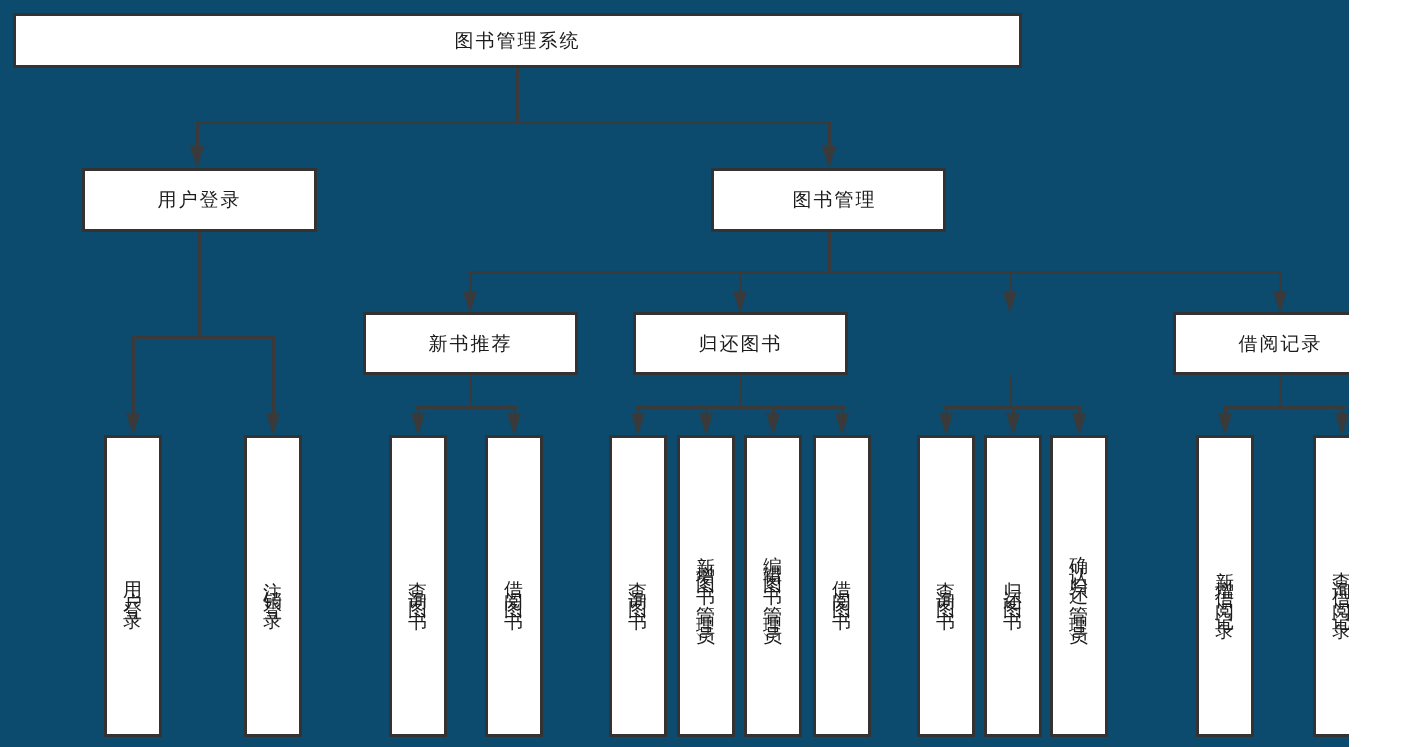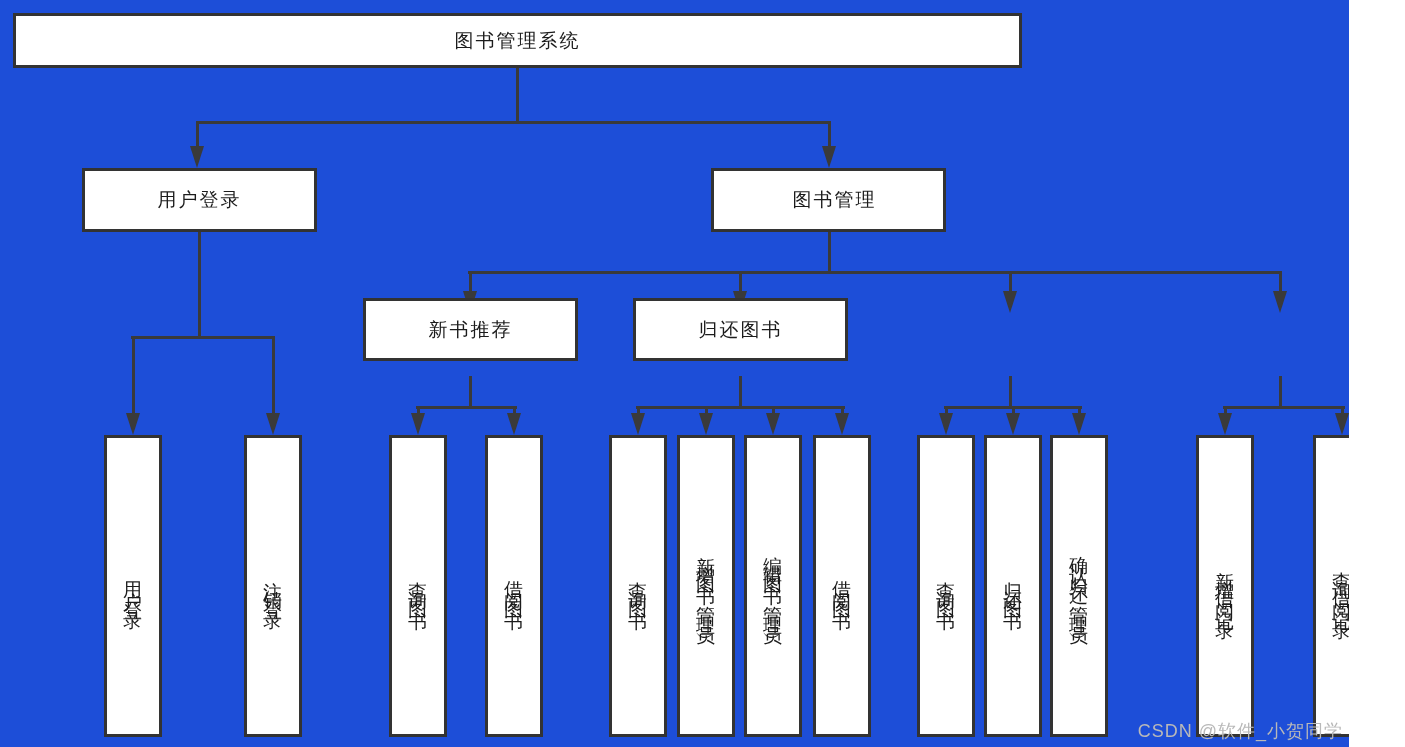--- a/index.html
+++ b/index.html
@@ -1,39 +1,39 @@
 <!DOCTYPE html>
 <html><head>
 <meta charset="utf-8">
 <style>
   html, body { margin: 0; padding: 0; background: #ffffff; }
   * { box-sizing: border-box; }
   .stage {
     position: relative;
     width: 1349px;
     height: 747px;
-    background: #1d4ed8;
+    background: #0c4a6e;
     font-family: "Liberation Sans", "DejaVu Sans", sans-serif;
     overflow: hidden;
   }
   .box {
     position: absolute;
     background: #ffffff;
     border: 3px solid #333333;
     display: flex;
     align-items: center;
     justify-content: center;
     color: #1c1c1c;
     font-size: 19px;
     letter-spacing: 2px;
     z-index: 2;
   }
   .root { left: 13px; top: 13px; width: 1009px; height: 55px; border-width: 3px; }
   .l2  { top: 168px; width: 235px; height: 64px; }
-  .l3  { top: 298px; width: 215px; height: 63px; }
+  .l3  { top: 312px; width: 215px; height: 63px; }
   .leaf { top: 435px; width: 58px; height: 302px; }
   .vtext {
     writing-mode: vertical-rl;
     text-orientation: mixed;
     letter-spacing: 10px;
     font-size: 19px;
     line-height: 1;
     white-space: nowrap;
   }
   .hl, .vl { position: absolute; background: #3a3a3a; z-index: 1; }
@@ -72,20 +72,23 @@
   </div>
   <div class="box l2" style="left:711px;padding-left:12px;">
     <span>图书管理</span>
   </div>
 
   <div class="box l3" style="left:363px;">
     <span>新书推荐</span>
   </div>
   <div class="box l3" style="left:633px;">
     <span>归还图书</span>
+  </div>
+  <div class="box l3" style="left:1173px;">
+    <span>借阅记录</span>
   </div>
 
   <div class="box leaf" style="left:104px;">
     <span class="vtext">用户登录</span>
   </div>
   <div class="box leaf" style="left:244px;">
     <span class="vtext">注销登录</span>
   </div>
 
   <div class="box leaf" style="left:389px;">
@@ -177,15 +180,14 @@
   <div class="ar" style="left:1006px;top:413px;"></div>
   <div class="ar" style="left:1072px;top:413px;"></div>
 
   <div class="vl" style="left:1279px;top:376px;height:33px;"></div>
   <div class="hl" style="left:1223px;top:406px;width:122px;"></div>
   <div class="vl" style="left:1224px;top:407px;height:10px;"></div>
   <div class="vl" style="left:1341px;top:407px;height:10px;"></div>
   <div class="ar" style="left:1218px;top:413px;"></div>
   <div class="ar" style="left:1335px;top:413px;"></div>
 
-  <div class="watermark">CSDN @软件_小贺同学</div>
 
 </div>
 
 </body></html>

